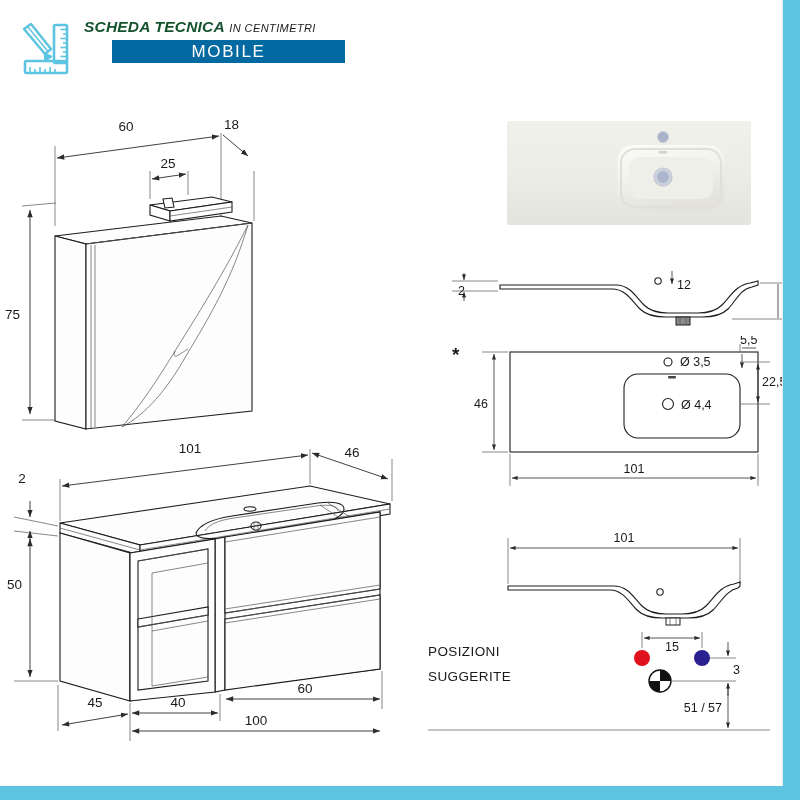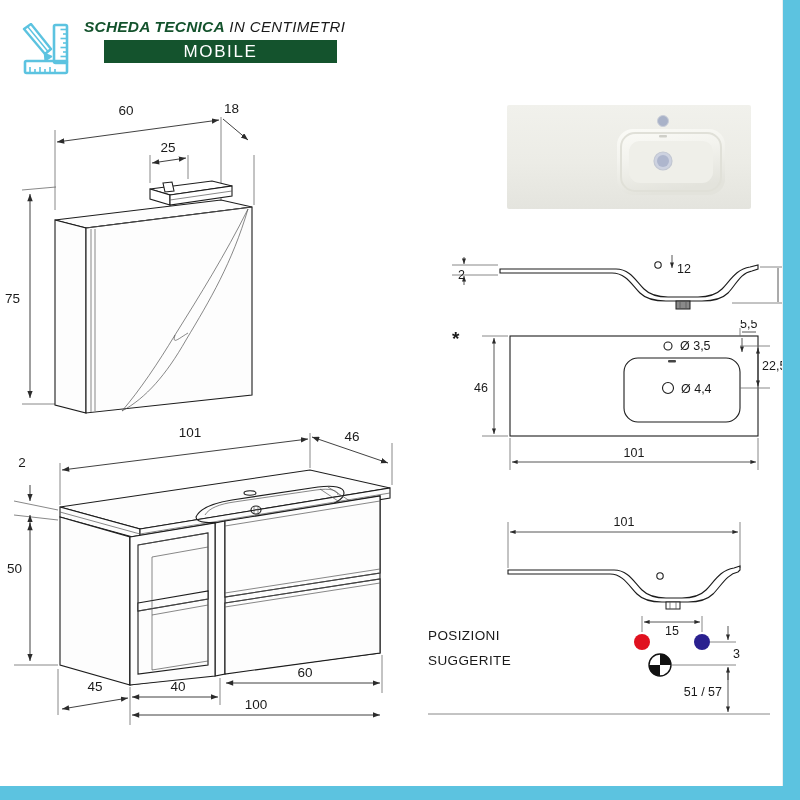--- a/index.html
+++ b/index.html
@@ -13,30 +13,30 @@
   
   .frame-right{position:absolute;right:0;top:0;width:17px;height:800px;background:#5cc3e0;}
   .frame-bottom{position:absolute;left:0;bottom:0;width:800px;height:14px;background:#5cc3e0;}
   .frame-inner-shadow{position:absolute;right:17px;top:0;width:1px;height:788px;background:#e8eef0;}
 
   
   .header{position:absolute;left:18px;top:18px;width:330px;height:62px;}
   .hdr-icon{position:absolute;left:0;top:5px;width:56px;height:52px;}
   .hdr-title{position:absolute;left:66px;top:0px;white-space:nowrap;}
   .t-main{font-size:15.5px;font-weight:bold;font-style:italic;letter-spacing:.2px;color:#14532d;}
-  .t-sub{font-size:15px;font-style:italic;letter-spacing:.4px;color:#1a1a1a;}
-  .hdr-bar{position:absolute;left:86px;top:22px;width:233px;height:23px;background:#14532d;}
+  .t-sub{font-size:11px;font-style:italic;letter-spacing:.4px;color:#1a1a1a;}
+  .hdr-bar{position:absolute;left:94px;top:22px;width:233px;height:23px;background:#0369a1;}
   .hdr-bar span{
     display:block;color:#ffffff;font-size:17px;letter-spacing:1.6px;
     text-align:center;line-height:23px;font-weight:400;
   }
 
   
   svg{display:block;}
-  .draw{position:absolute;}
+  .draw{position:absolute;margin-top:16px;}
   #d-mirror{left:0;top:95px;}
   #d-vanity{left:0;top:425px;}
   #d-photo{left:505px;top:97px;}
   #d-section{left:440px;top:245px;}
   #d-plan{left:440px;top:320px;}
   #d-front{left:420px;top:500px;}
 
   text{font-family:"Liberation Sans", sans-serif;fill:#1a1a1a;}
   .dim{font-size:13.5px;}
   .dim-s{font-size:12.5px;}

